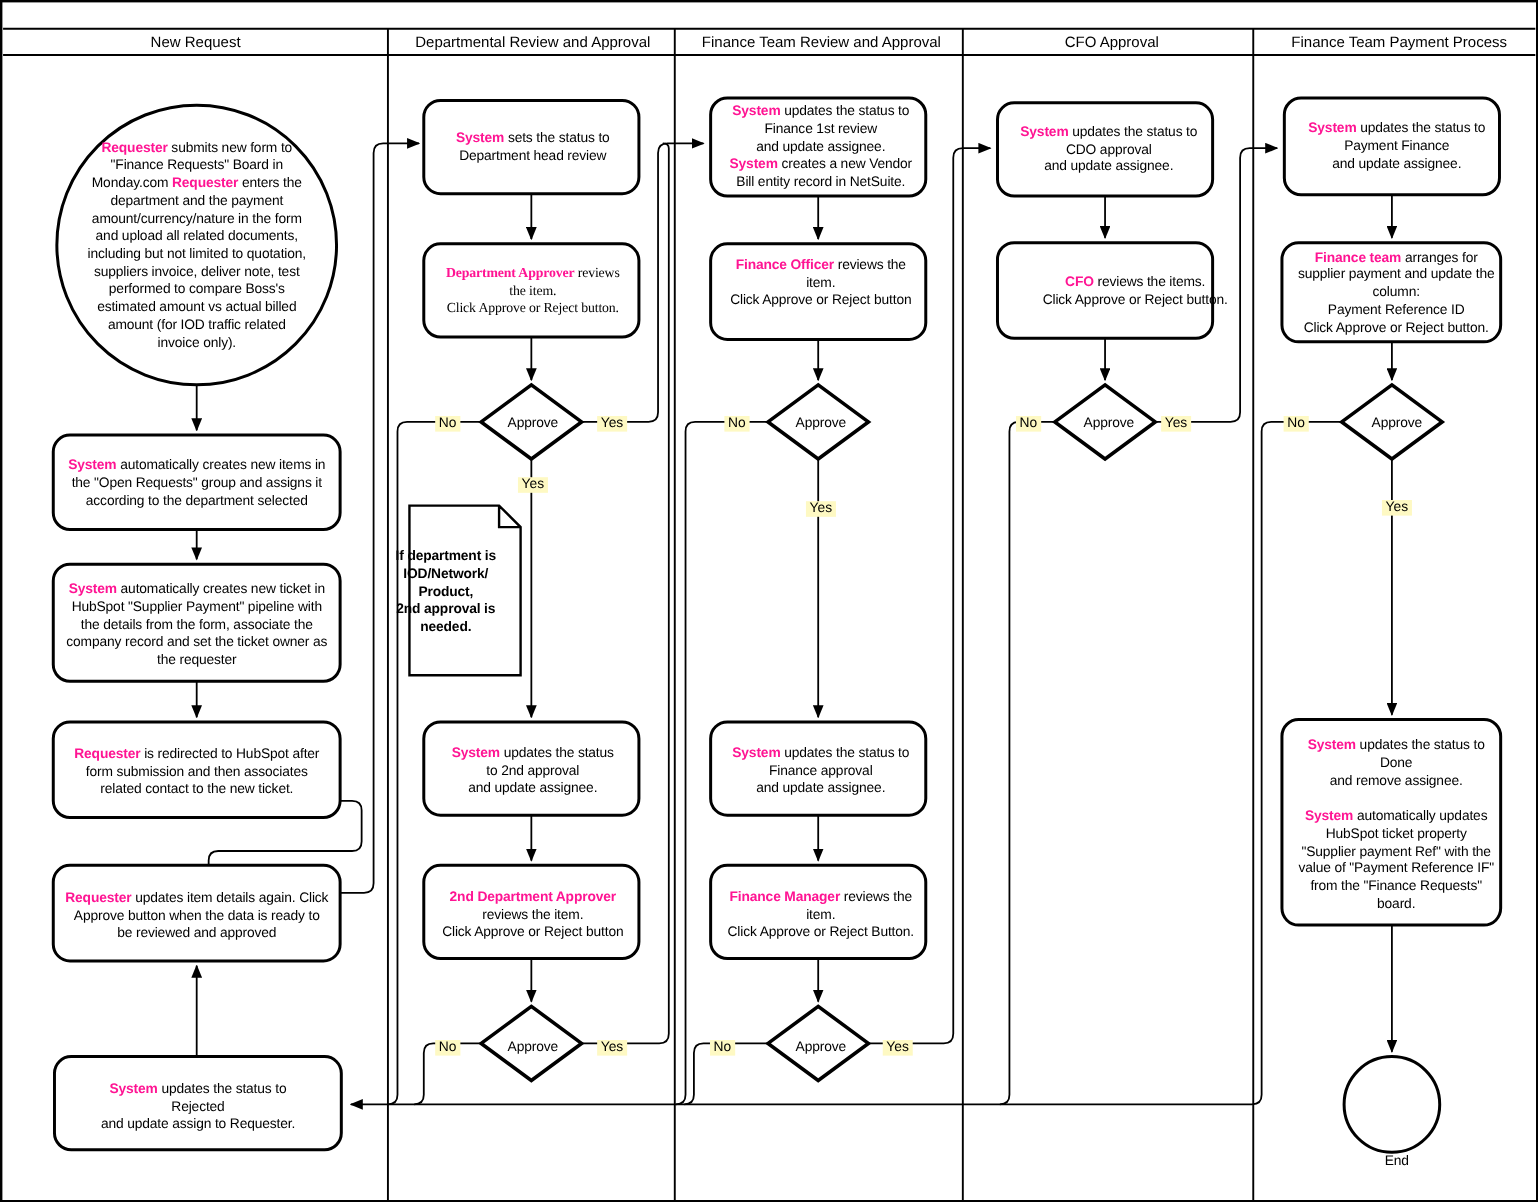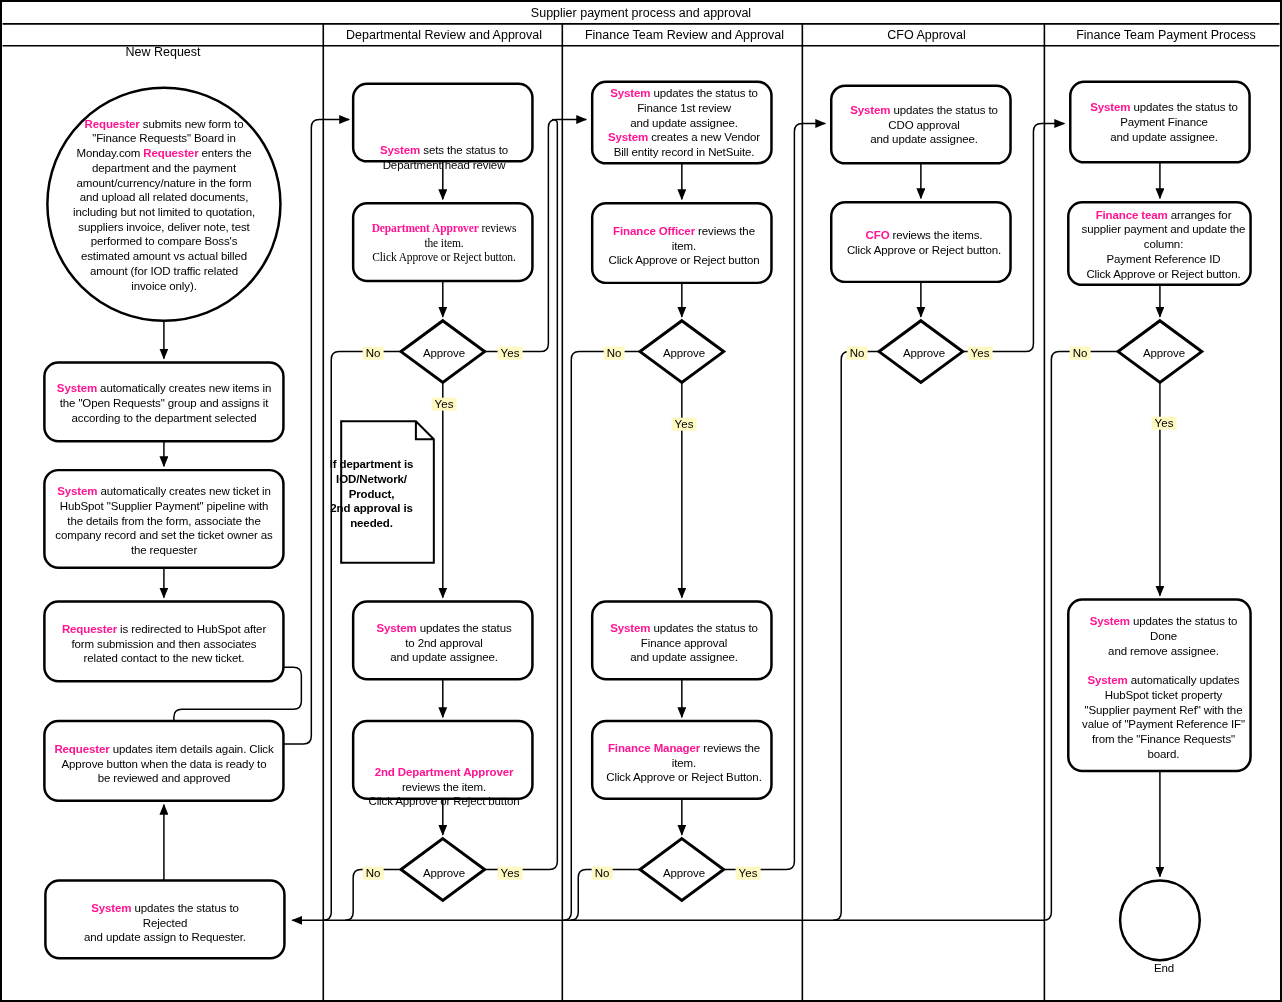--- a/index.html
+++ b/index.html
@@ -82,23 +82,22 @@
       <polygon points="682 840 724 871 682 902 640 871" fill="#FFFFFF" stroke="#000000" stroke-width="3" stroke-linejoin="miter"></polygon>
       <rect x="832" y="84" width="180" height="78" rx="14" ry="14" fill="#FFFFFF" stroke="#000000" stroke-width="2.5"></rect>
       <rect x="832" y="201" width="180" height="80" rx="14" ry="14" fill="#FFFFFF" stroke="#000000" stroke-width="2.5"></rect>
       <polygon points="922 320 964 351 922 382 880 351" fill="#FFFFFF" stroke="#000000" stroke-width="3" stroke-linejoin="miter"></polygon>
       <rect x="1072" y="80" width="180" height="81" rx="14" ry="14" fill="#FFFFFF" stroke="#000000" stroke-width="2.5"></rect>
       <rect x="1070" y="201" width="183" height="83" rx="14" ry="14" fill="#FFFFFF" stroke="#000000" stroke-width="2.5"></rect>
       <polygon points="1162 320 1204 351 1162 382 1120 351" fill="#FFFFFF" stroke="#000000" stroke-width="3" stroke-linejoin="miter"></polygon>
       <rect x="1070" y="600" width="183" height="172" rx="14" ry="14" fill="#FFFFFF" stroke="#000000" stroke-width="2.5"></rect>
       <circle cx="1162" cy="922" r="40" fill="#FFFFFF" stroke="#000000" stroke-width="2.5"></circle>
     </svg>
-  <div id="title-band" class="band">Supplier payment process and approval</div>
   <div id="overlay">
-      <div class="lane-header" style="left: 0px; width: 322px; margin-top: 17px;">New Request</div>
+      <div class="lane-header" style="left: 0px; width: 322px;">New Request</div>
       <div class="lane-header" style="left: 322px; width: 240px;">Departmental Review and Approval</div>
       <div class="lane-header" style="left: 562px; width: 241px;">Finance Team Review and Approval</div>
       <div class="lane-header" style="left: 803px; width: 243px;">CFO Approval</div>
       <div class="lane-header" style="left: 1046px; width: 236px;">Finance Team Payment Process</div>
       <div class="node-text" style="left: 53px; top: 86px; width: 218px; height: 234px;">
         <div class="txt"><span class="seg accent" style="color: rgb(255, 20, 147);">Requester</span><span class="seg"> submits new form to
 "Finance Requests" Board in
 Monday.com </span><span class="seg accent" style="color: rgb(255, 20, 147);">Requester</span><span class="seg"> enters the
 department and the payment
 amount/currency/nature in the form
@@ -130,21 +129,21 @@
       <div class="node-text" style="left: 45px; top: 722px; width: 234px; height: 80px;">
         <div class="txt"><span class="seg accent" style="color: rgb(255, 20, 147);">Requester</span><span class="seg"> updates item details again. Click
 Approve button when the data is ready to
 be reviewed and approved</span></div>
       </div>
       <div class="node-text" style="left: 46px; top: 882px; width: 234px; height: 78px;">
         <div class="txt"><span class="seg accent" style="color: rgb(255, 20, 147);">System</span><span class="seg"> updates the status to
 Rejected
 and update assign to Requester.</span></div>
       </div>
-      <div class="node-text" style="left: 355px; top: 82px; width: 174px; height: 78px; margin-top: 35px;">
+      <div class="node-text" style="left: 355px; top: 82px; width: 174px; height: 78px;">
         <div class="txt"><span class="seg accent" style="color: rgb(255, 20, 147);">System</span><span class="seg"> sets the status to
 Department head review</span></div>
       </div>
       <div class="node-text" style="left: 355px; top: 202px; width: 174px; height: 78px; font-family: Liberation Serif, serif;">
         <div class="txt"><span class="seg accent" style="color: rgb(255, 20, 147);">Department Approver</span><span class="seg"> reviews
 the item.
 Click Approve or Reject button.</span></div>
       </div>
       <div class="node-text" style="left: 400px; top: 320px; width: 84px; height: 62px;">
         <div class="txt"><span class="seg">Approve</span></div>
@@ -154,36 +153,36 @@
 IOD/Network/
 Product,
 2nd approval is
 needed.</span></div>
       </div>
       <div class="node-text" style="left: 355px; top: 602px; width: 174px; height: 78px;">
         <div class="txt"><span class="seg accent" style="color: rgb(255, 20, 147);">System</span><span class="seg"> updates the status
 to 2nd approval
 and update assignee.</span></div>
       </div>
-      <div class="node-text" style="left: 355px; top: 746px; width: 174px; height: 78px;">
+      <div class="node-text" style="left: 355px; top: 722px; width: 174px; height: 78px;">
         <div class="txt"><span class="seg accent" style="color: rgb(255, 20, 147);">2nd Department Approver</span><span class="seg">
 reviews the item.
 Click Approve or Reject button</span></div>
       </div>
       <div class="node-text" style="left: 400px; top: 840px; width: 84px; height: 62px;">
         <div class="txt"><span class="seg">Approve</span></div>
       </div>
       <div class="node-text" style="left: 595px; top: 80px; width: 174px; height: 82px;">
         <div class="txt"><span class="seg accent" style="color: rgb(255, 20, 147);">System</span><span class="seg"> updates the status to
 Finance 1st review
 and update assignee.
 </span><span class="seg accent" style="color: rgb(255, 20, 147);">System</span><span class="seg"> creates a new Vendor
 Bill entity record in NetSuite.</span></div>
       </div>
-      <div class="node-text" style="left: 595px; top: 202px; width: 174px; height: 64px; align-items: flex-end;">
+      <div class="node-text" style="left: 595px; top: 202px; width: 174px; height: 64px;">
         <div class="txt"><span class="seg accent" style="color: rgb(255, 20, 147);">Finance Officer</span><span class="seg"> reviews the
 item.
 Click Approve or Reject button</span></div>
       </div>
       <div class="node-text" style="left: 640px; top: 320px; width: 84px; height: 62px;">
         <div class="txt"><span class="seg">Approve</span></div>
       </div>
       <div class="node-text" style="left: 595px; top: 602px; width: 174px; height: 78px;">
         <div class="txt"><span class="seg accent" style="color: rgb(255, 20, 147);">System</span><span class="seg"> updates the status to
 Finance approval
@@ -195,21 +194,21 @@
 Click Approve or Reject Button.</span></div>
       </div>
       <div class="node-text" style="left: 640px; top: 840px; width: 84px; height: 62px;">
         <div class="txt"><span class="seg">Approve</span></div>
       </div>
       <div class="node-text" style="left: 835px; top: 84px; width: 174px; height: 78px;">
         <div class="txt"><span class="seg accent" style="color: rgb(255, 20, 147);">System</span><span class="seg"> updates the status to
 CDO approval
 and update assignee.</span></div>
       </div>
-      <div class="node-text" style="left: 835px; top: 201px; width: 174px; height: 80px;">
+      <div class="node-text" style="left: 857px; top: 201px; width: 174px; height: 80px;">
         <div class="txt"><span class="seg accent" style="color: rgb(255, 20, 147);">CFO</span><span class="seg"> reviews the items.
 Click Approve or Reject button.</span></div>
       </div>
       <div class="node-text" style="left: 880px; top: 320px; width: 84px; height: 62px;">
         <div class="txt"><span class="seg">Approve</span></div>
       </div>
       <div class="node-text" style="left: 1075px; top: 80px; width: 174px; height: 81px;">
         <div class="txt"><span class="seg accent" style="color: rgb(255, 20, 147);">System</span><span class="seg"> updates the status to
 Payment Finance
 and update assignee.</span></div>

